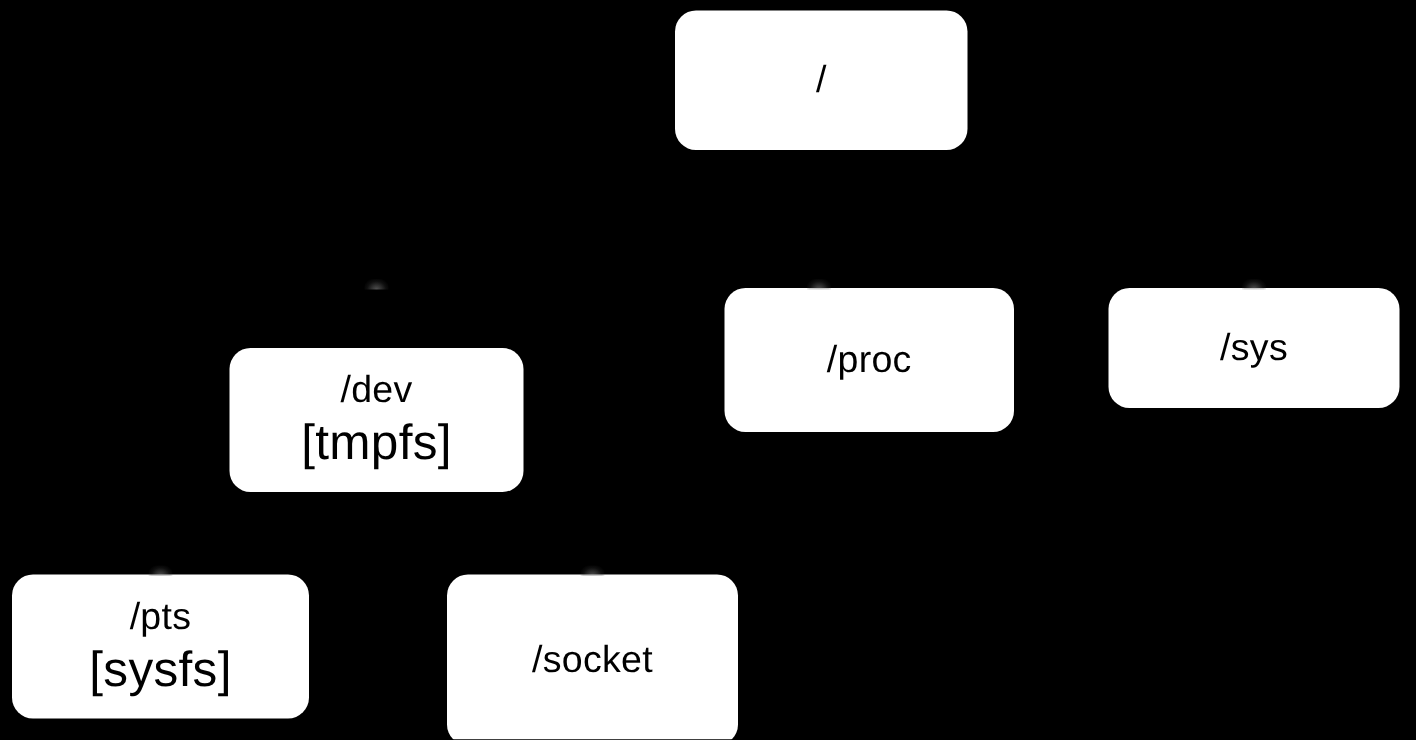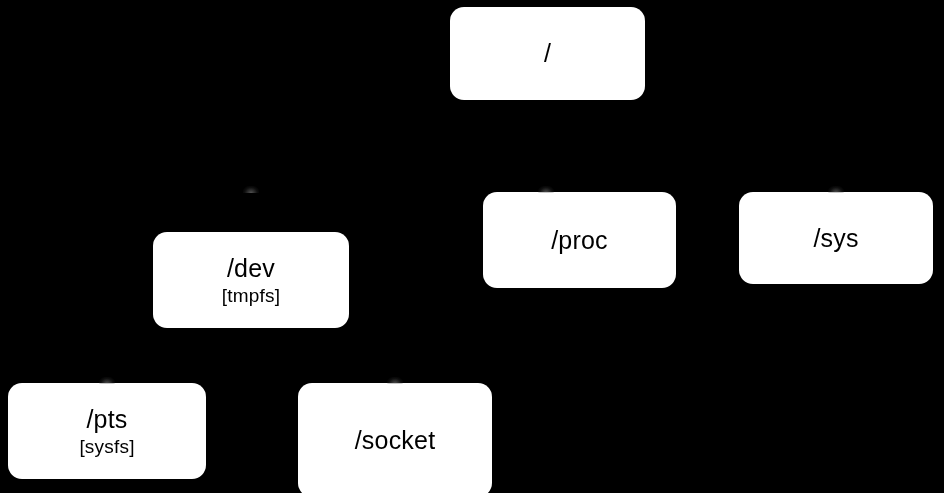--- a/index.html
+++ b/index.html
@@ -27,21 +27,21 @@
     color: #000000;
     line-height: 1.22;
     text-align: center;
     white-space: pre;
   }
   .node .line1 {
     font-size: 25px;
     letter-spacing: 0.2px;
   }
   .node .line2 {
-    font-size: 19px;
+    font-size: 33px;
     letter-spacing: 0.2px;
   }
   .node.single .line1 {
     font-size: 25px;
   }
   .node .line2:empty {
     display: none;
   }
   
   .stub {
@@ -81,21 +81,21 @@
     <span class="line1">/dev</span>
     <span class="line2">[tmpfs]</span>
   </div>
   <div class="stub" style="left:243px; top:186px;"></div>
 
   <div class="node" style="left:450px; top:192px; width:193px; height:96px;margin-left:33px;">
     <span class="line1">/proc</span>
   </div>
   <div class="stub" style="left:538px; top:186px;"></div>
 
-  <div class="node" style="left:739px; top:192px; width:194px; height:92px;">
+  <div class="node" style="left:739px; top:192px; width:194px; height:80px;">
     <span class="line1">/sys</span>
   </div>
   <div class="stub" style="left:828px; top:186px;"></div>
 
   <div class="node" style="left:8px; top:383px; width:198px; height:96px;">
     <span class="line1">/pts</span>
     <span class="line2">[sysfs]</span>
   </div>
   <div class="stub" style="left:99px; top:377px;"></div>
 

